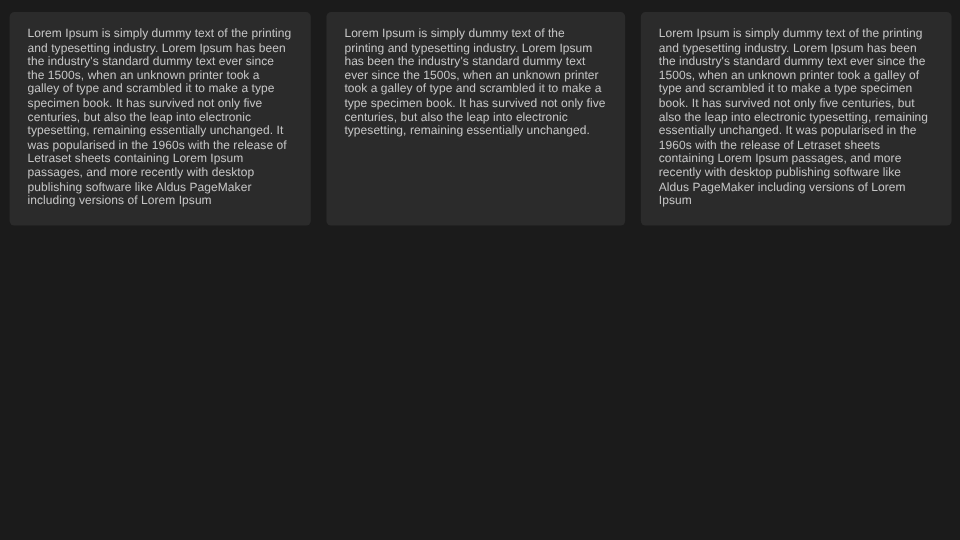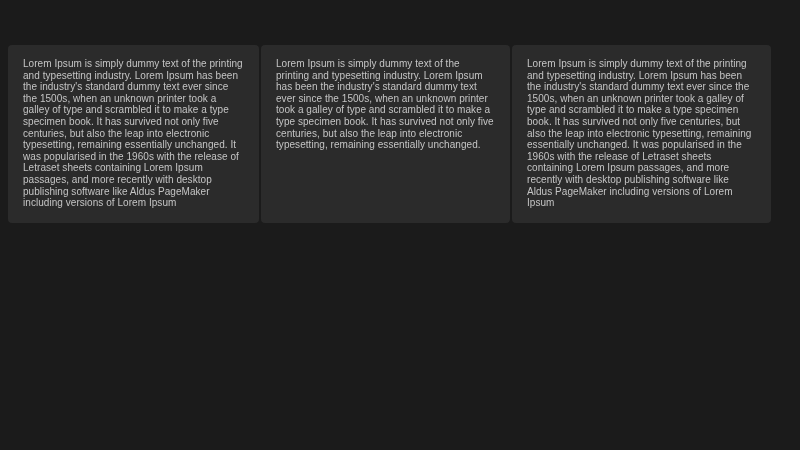--- a/index.html
+++ b/index.html
@@ -10,22 +10,21 @@
     width: 800px;
     height: 450px;
     overflow: hidden;
     background: #1b1b1b;
     font-family: "Liberation Sans", sans-serif;
   }
   .cards-row {
     display: flex;
     align-items: stretch;
     padding: 10px 8px 0 8px;
-    gap: 2px;
-    margin-top: 35px;
+    gap: 13px;
   }
   .card {
     box-sizing: border-box;
     height: 178px;
     background: #2b2b2b;
     border-radius: 4px;
     padding: 13px 15px;
     overflow: hidden;
     flex: 0 0 auto;
   }

